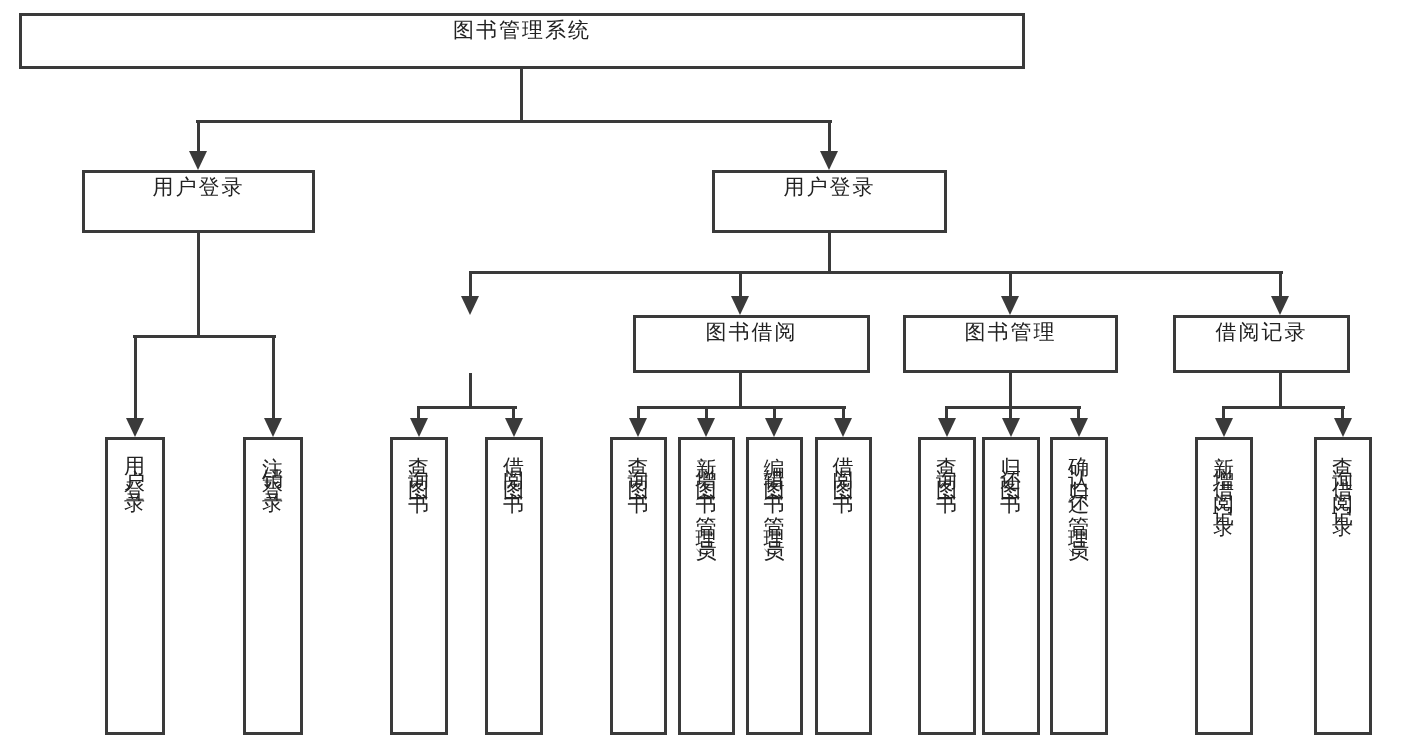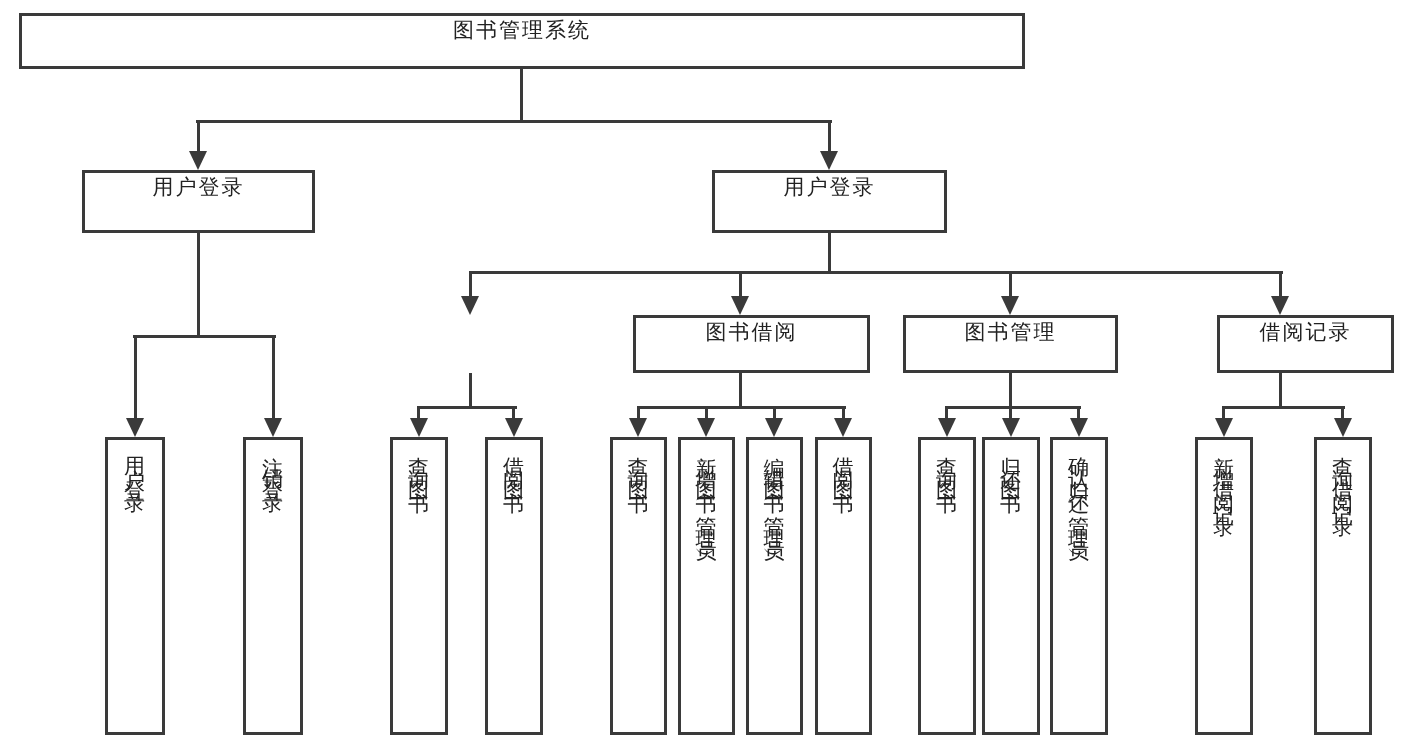--- a/index.html
+++ b/index.html
@@ -82,21 +82,21 @@
   <div class="arrow" style="left:731px;top:296px;"></div>
   <div class="arrow" style="left:1001px;top:296px;"></div>
   <div class="arrow" style="left:1271px;top:296px;"></div>
 
   <div class="node" style="left:633px;top:315px;width:237px;height:58px;">
     <span>图书借阅</span>
   </div>
   <div class="node" style="left:903px;top:315px;width:215px;height:58px;">
     <span>图书管理</span>
   </div>
-  <div class="node" style="left:1173px;top:315px;width:177px;height:58px;margin-left:44px;">
+  <div class="node" style="left:1173px;top:315px;width:177px;height:58px;">
     <span>借阅记录</span>
   </div>
 
   <div class="v" style="left:469px;top:373px;height:33px;"></div>
   <div class="h" style="left:417px;top:406px;width:100px;"></div>
   <div class="v" style="left:417px;top:406px;height:14px;"></div>
   <div class="v" style="left:512px;top:406px;height:14px;"></div>
   <div class="arrow" style="left:410px;top:418px;"></div>
   <div class="arrow" style="left:505px;top:418px;"></div>
 

